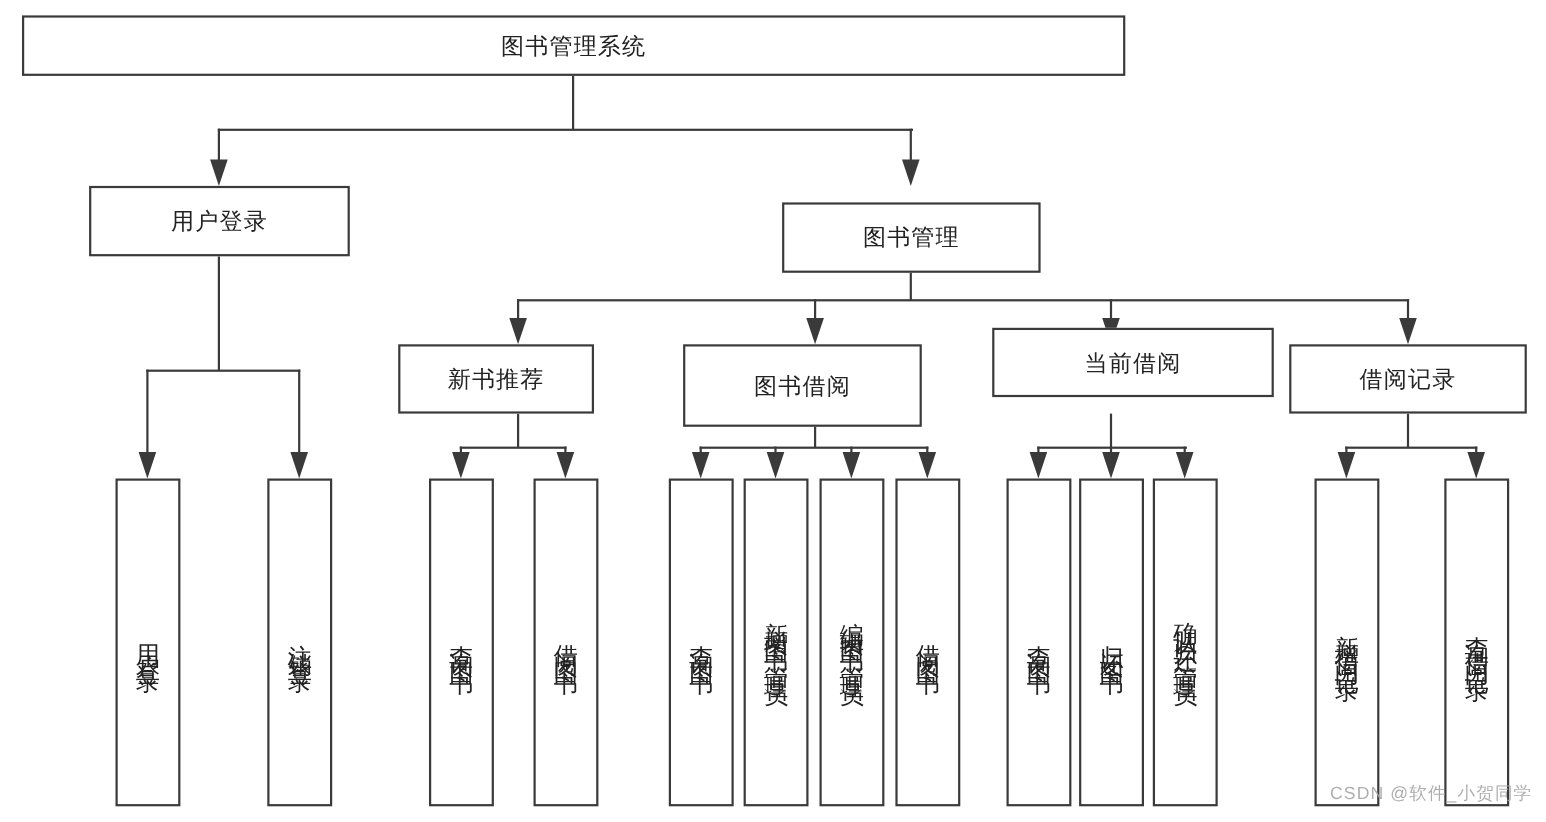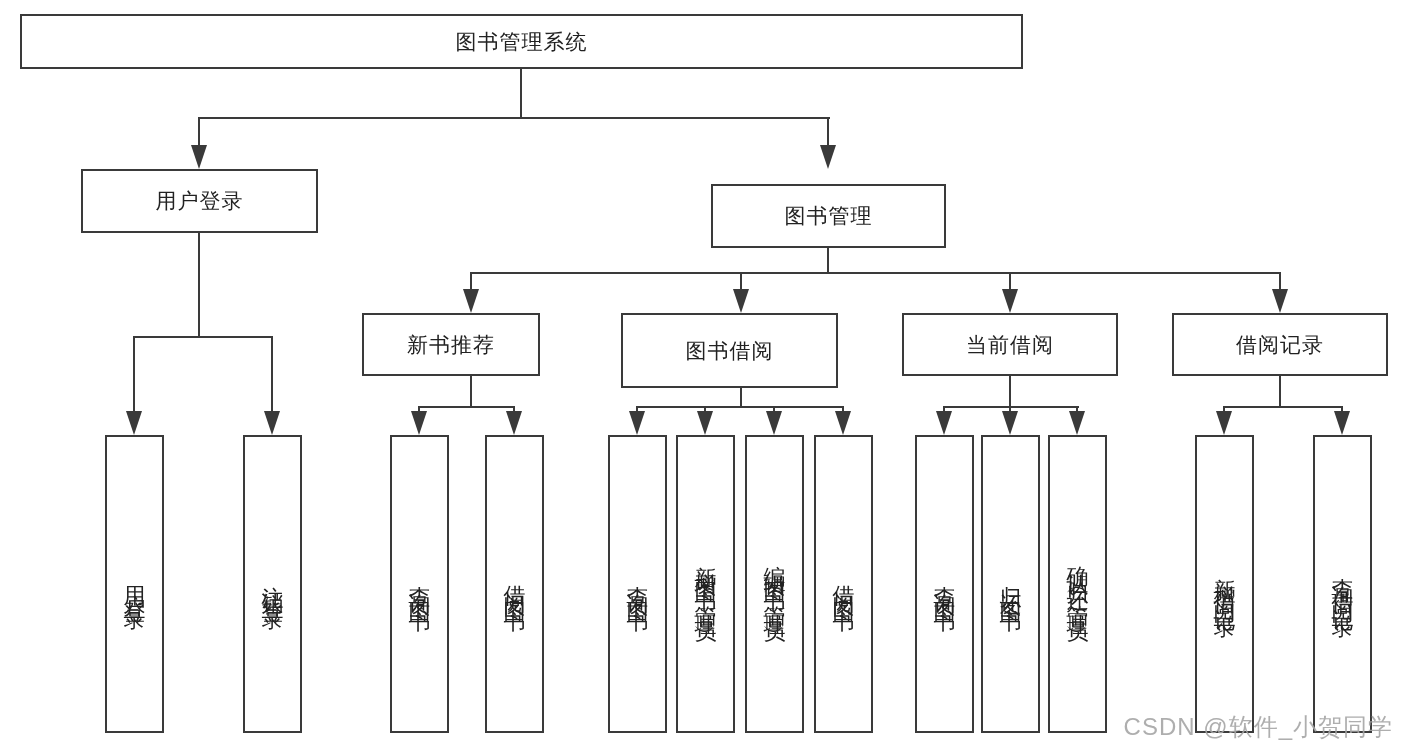--- a/index.html
+++ b/index.html
@@ -22,21 +22,21 @@
   }
   .v{position:absolute;width:2px;background:#3a3a3a;z-index:1;}
   .h{position:absolute;height:2px;background:#3a3a3a;z-index:1;}
   .arr{
     position:absolute;width:0;height:0;z-index:1;
     border-left:8px solid transparent;border-right:8px solid transparent;
     border-top:24px solid #3a3a3a;
   }
   .wm{
     position:absolute;top:711px;right:12px;z-index:5;
-    font-size:24px;color:#a6a6a6;letter-spacing:1px;opacity:.9;
+    font-size:16px;color:#a6a6a6;letter-spacing:1px;opacity:.9;
     white-space:nowrap;
   }
 </style>
 </head>
 <body>
 
 <div class="canvas">
 
   <div class="box hbox" style="left:20px;top:14px;width:1003px;height:55px">
     <span>图书管理系统</span>
@@ -73,21 +73,21 @@
   <div class="arr" style="left:1002px;top:289px"></div>
   <div class="v" style="left:1279px;top:272px;height:22px"></div>
   <div class="arr" style="left:1272px;top:289px"></div>
 
   <div class="box hbox" style="left:362px;top:313px;width:178px;height:63px">
     <span>新书推荐</span>
   </div>
   <div class="box hbox" style="left:621px;top:313px;width:217px;height:75px">
     <span>图书借阅</span>
   </div>
-  <div class="box hbox" style="left:902px;top:313px;width:216px;height:63px">
+  <div class="box hbox" style="left:902px;top:298px;width:256px;height:63px">
     <span>当前借阅</span>
   </div>
   <div class="box hbox" style="left:1172px;top:313px;width:216px;height:63px">
     <span>借阅记录</span>
   </div>
 
   <div class="v" style="left:470px;top:376px;height:31px"></div>
   <div class="h" style="left:418px;top:406px;width:97px"></div>
   <div class="v" style="left:418px;top:406px;height:9px"></div>
   <div class="arr" style="left:411px;top:411px"></div>

